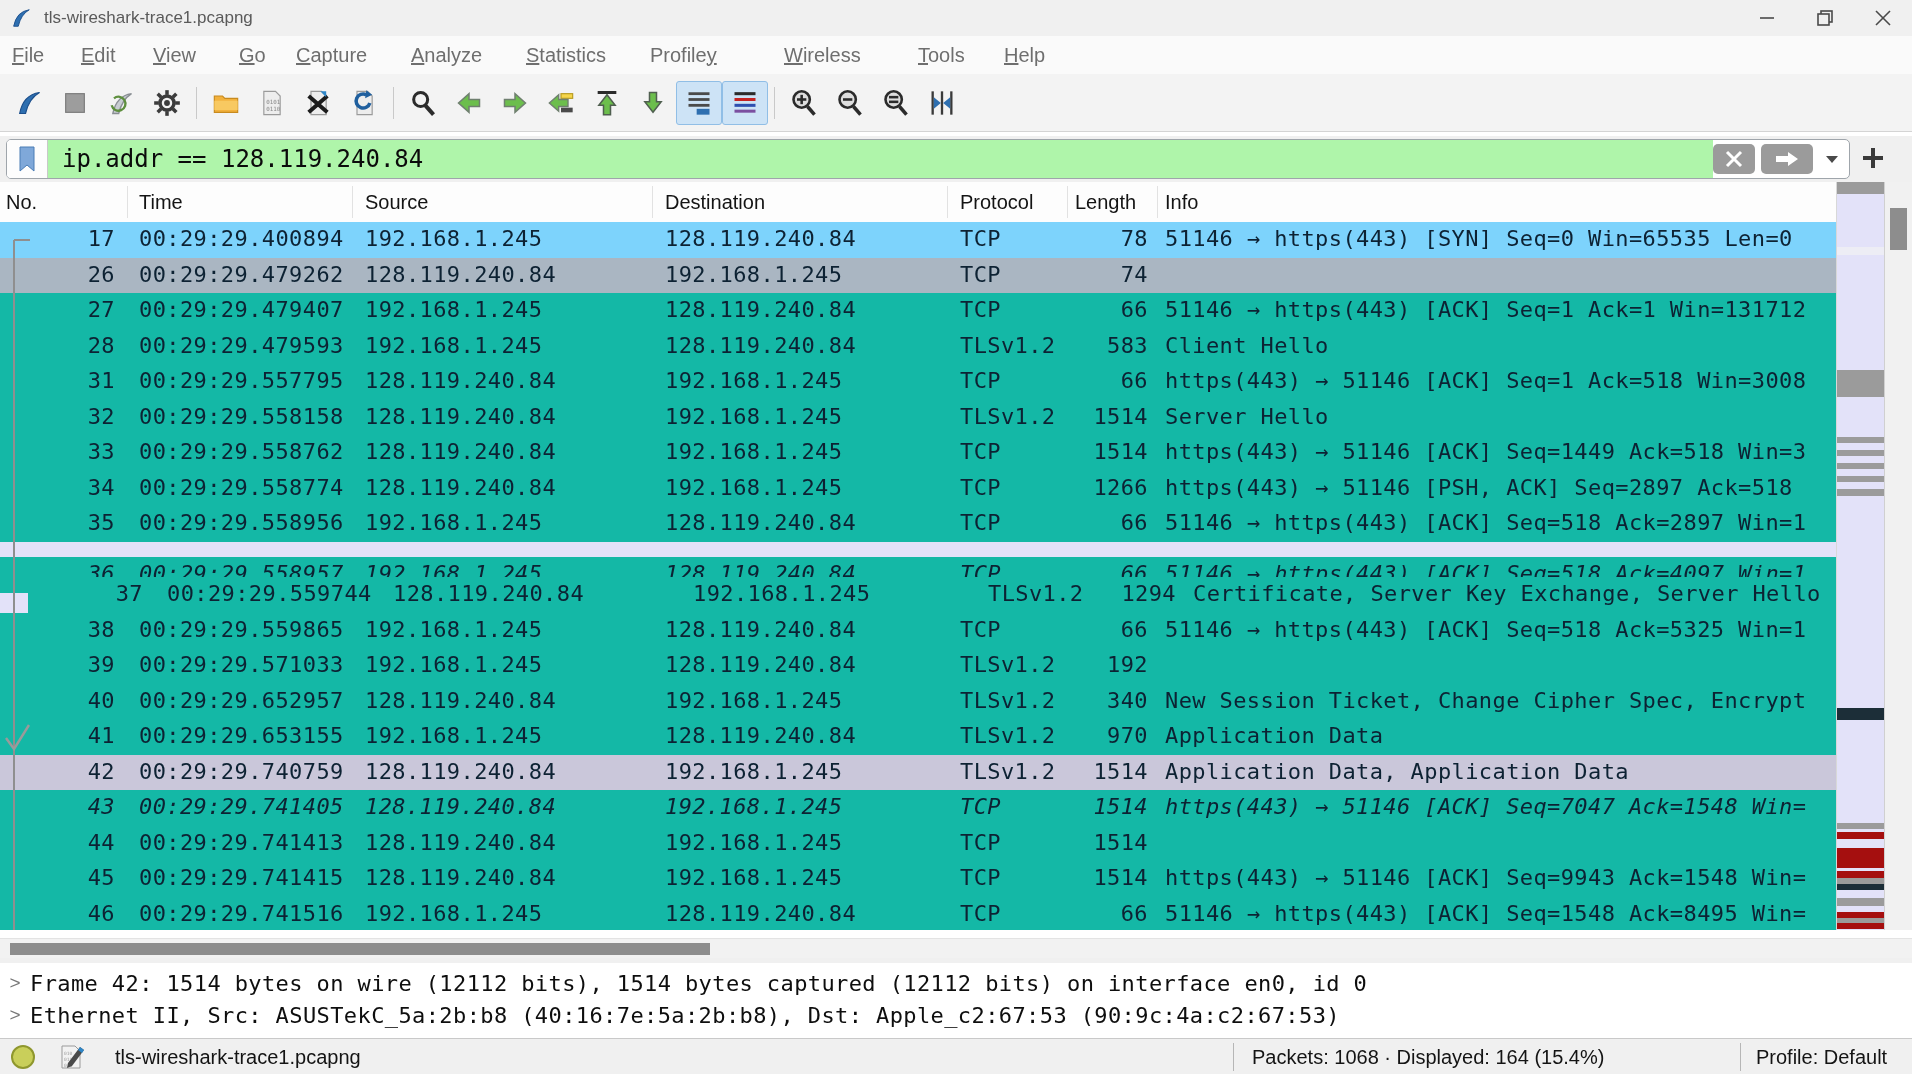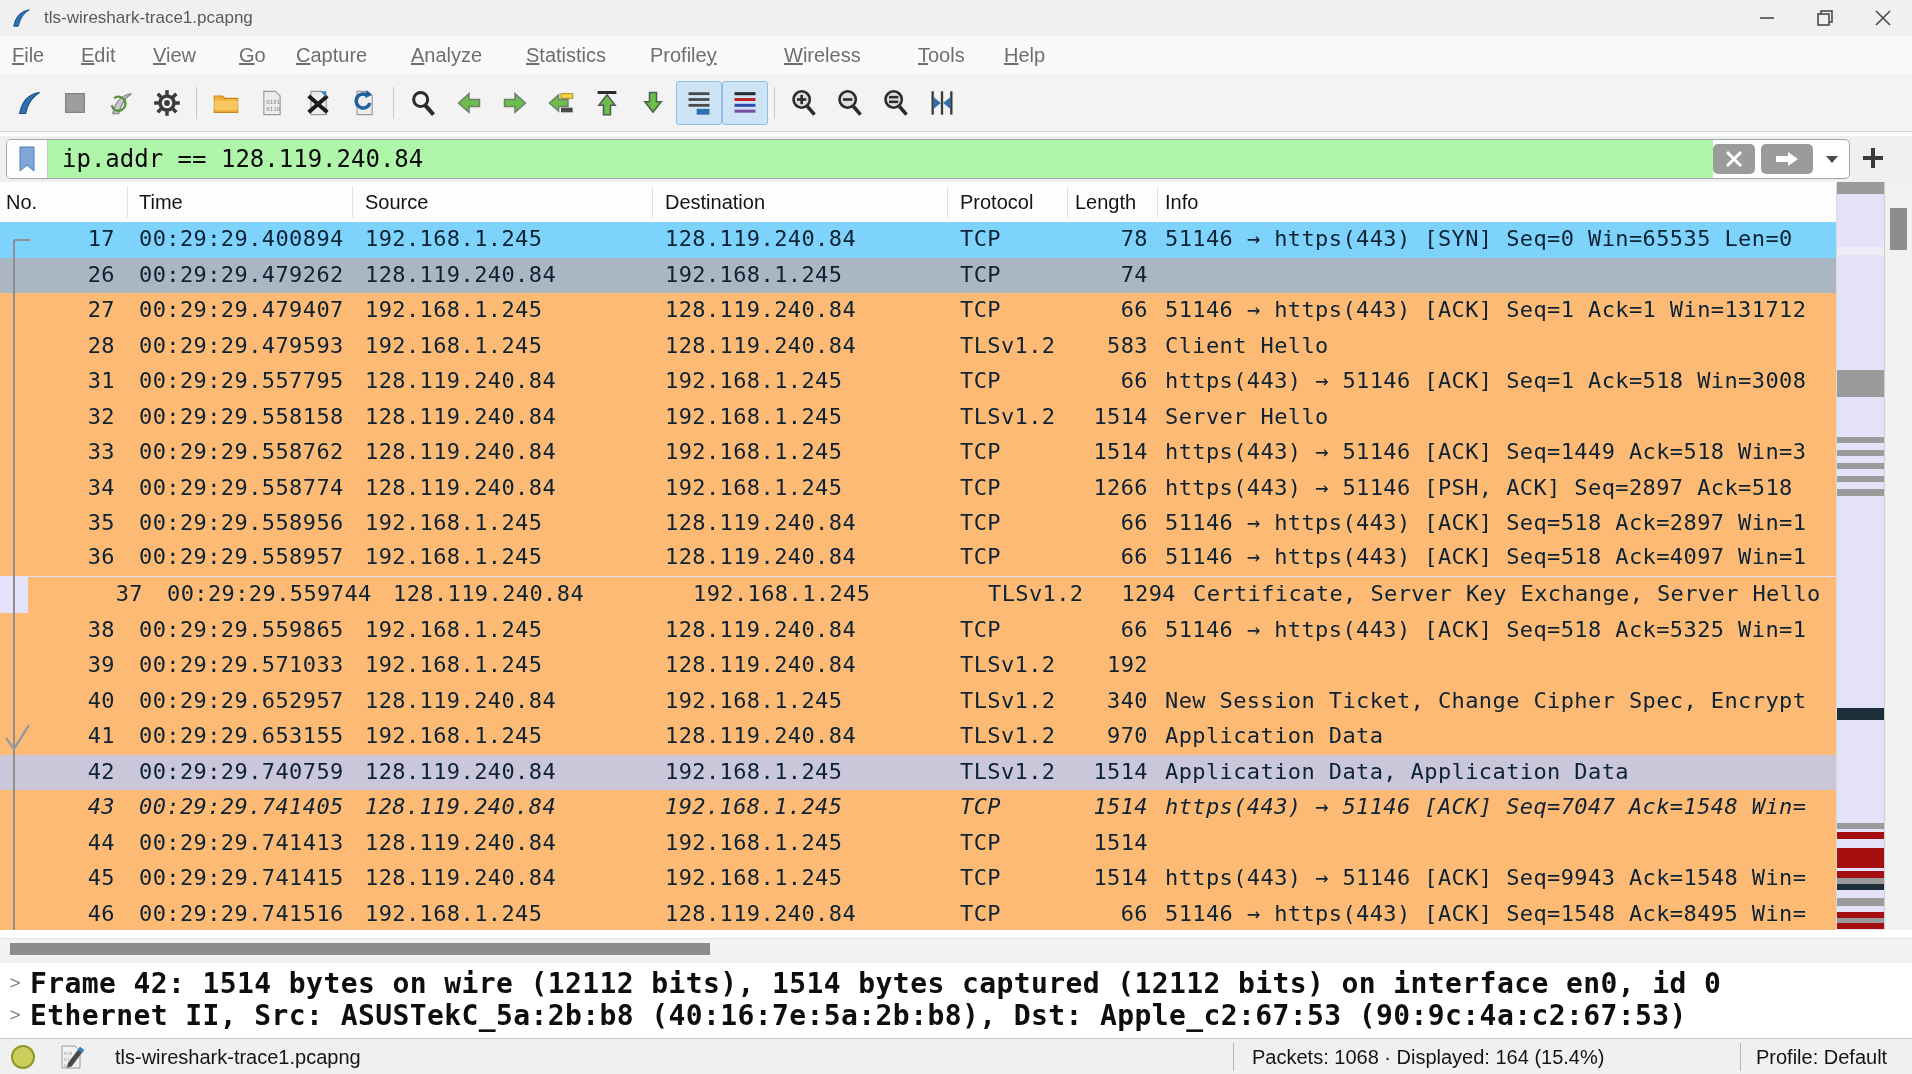--- a/index.html
+++ b/index.html
@@ -37,21 +37,21 @@
   
   .colheader{position:absolute;top:182px;left:0;width:1912px;height:40px;background:#FDFDFD;
              border-bottom:1px solid #D0D0D0;font-size:20px;color:#141414;}
   .colheader .hl{position:absolute;top:9px;}
   .hsep{position:absolute;top:4px;width:1px;height:32px;background:#E2E2E2;}
   
   .list-viewport{position:absolute;top:222px;left:0;width:1836px;height:708px;overflow:hidden;background:#E3E2F9;}
   .prow{position:absolute;left:0;width:1836px;height:35.5px;display:block;
         font-family:"DejaVu Sans Mono","Liberation Mono",monospace;font-size:22px;letter-spacing:0.4px;
         color:#0D2233;white-space:nowrap;}
-  .v-default{background:#fdba74;} .v-syn{background:#7dd3fc;} .v-synack{background:#AAB6C2;}
+  .v-default{background:#14b8a6;} .v-syn{background:#7dd3fc;} .v-synack{background:#AAB6C2;}
   .v-selected{background:#CAC7DA;}
   .cell{position:absolute;top:4px;}
   .c-no{left:0;width:115px;text-align:right;}
   .c-time{left:139px;} .c-src{left:365px;} .c-dst{left:665px;} .c-proto{left:960px;}
   .c-len{left:1040px;width:108px;text-align:right;}
   .c-info{left:1165px;width:671px;overflow:hidden;}
   .tree-overlay{position:absolute;left:0;top:0;pointer-events:none;}
   
   .minimap{position:absolute;top:182px;left:1836px;width:48px;height:748px;background:#E3E2F9;
            border-left:1px solid #D8D8D8;overflow:hidden;}
@@ -59,22 +59,22 @@
   .mk-gray{background:#9B9B9B;} .mk-red{background:#A50F0F;} .mk-navy{background:#1C2E38;} .mk-light{background:#EDEDF5;}
   .vscroll{position:absolute;top:182px;left:1884px;width:28px;height:748px;background:#F1F1F1;border-left:1px solid #D0D0D0;}
   .vthumb{position:absolute;left:5px;top:26px;width:17px;height:42px;background:#8D8D8D;}
   .hscroll{position:absolute;top:938px;left:0;width:1912px;height:20px;background:#F2F2F2;border-top:1px solid #E3E3E3;}
   .hthumb{position:absolute;left:10px;top:4px;width:700px;height:12px;background:#8D8D8D;}
   .splitter{position:absolute;top:958px;left:0;width:1912px;height:5px;background:#F0F0F0;border-bottom:1px solid #ABABAB;}
   
   .detailpane{position:absolute;top:963px;left:0;width:1912px;height:75px;background:#FFFFFF;}
   .drow{position:absolute;left:0;width:1900px;height:32px;display:flex;align-items:center;}
   .dchev{width:30px;text-align:center;color:#777;font-size:19px;flex:none;}
-  .dtext{font-family:"DejaVu Sans Mono","Liberation Mono",monospace;font-size:28px;letter-spacing:0.4px;
-         color:#0e0e0e;white-space:nowrap;font-weight:bold;}
+  .dtext{font-family:"DejaVu Sans Mono","Liberation Mono",monospace;font-size:22px;letter-spacing:0.4px;
+         color:#0e0e0e;white-space:nowrap;}
   
   .statusbar{position:absolute;top:1038px;left:0;width:1912px;height:36px;background:#F0F0F0;border-top:1px solid #C9C9C9;}
   .sb-text{position:absolute;top:7px;font-size:20px;color:#141414;}
   .sbsep{position:absolute;top:4px;width:1px;height:28px;background:#B6B6B6;}
 </style>
 </head>
 <body>
 
 <div id="app">
 
@@ -394,21 +394,21 @@
       </div>
       <div class="prow v-default" style="top: 284px;">
         <span class="cell c-no">35</span>
         <span class="cell c-time">00:29:29.558956</span>
         <span class="cell c-src">192.168.1.245</span>
         <span class="cell c-dst">128.119.240.84</span>
         <span class="cell c-proto">TCP</span>
         <span class="cell c-len">66</span>
         <span class="cell c-info">51146 → https(443) [ACK] Seq=518 Ack=2897 Win=1</span>
       </div>
-      <div class="prow v-default" style="top: 318px;">
+      <div class="prow v-default" style="top: 335px; font-style: italic;">
         <span class="cell c-no">36</span>
         <span class="cell c-time">00:29:29.558957</span>
         <span class="cell c-src">192.168.1.245</span>
         <span class="cell c-dst">128.119.240.84</span>
         <span class="cell c-proto">TCP</span>
         <span class="cell c-len">66</span>
         <span class="cell c-info">51146 → https(443) [ACK] Seq=518 Ack=4097 Win=1</span>
       </div>
       <div class="prow v-default" style="top: 355px; margin-left: 28px;">
         <span class="cell c-no">37</span>

